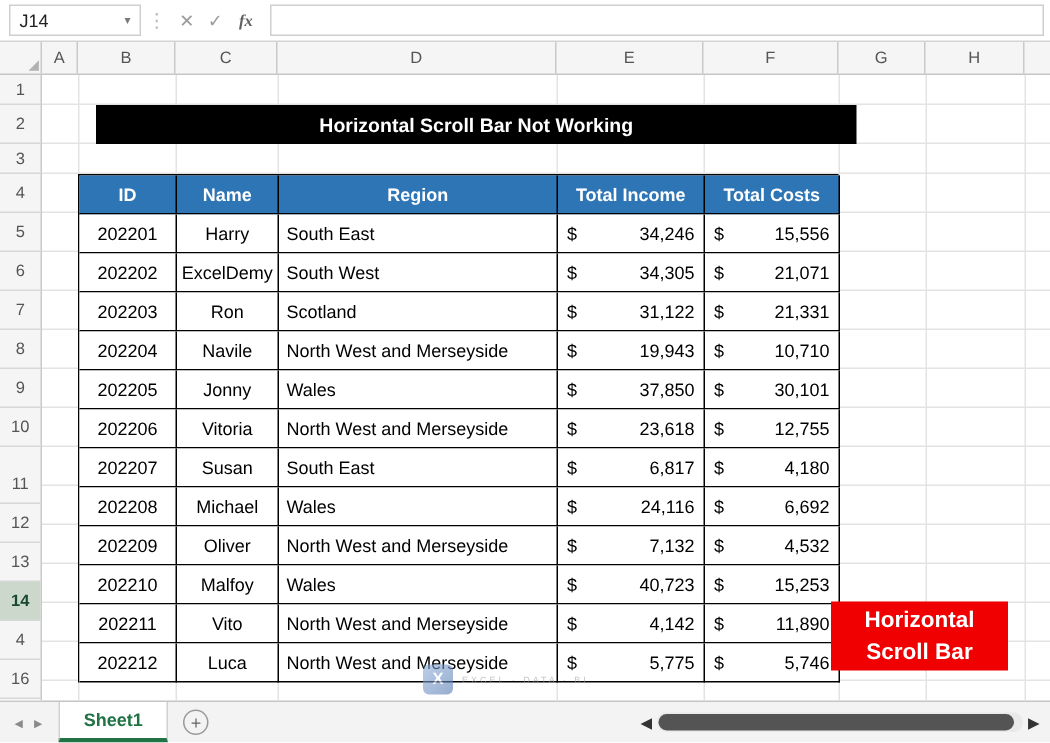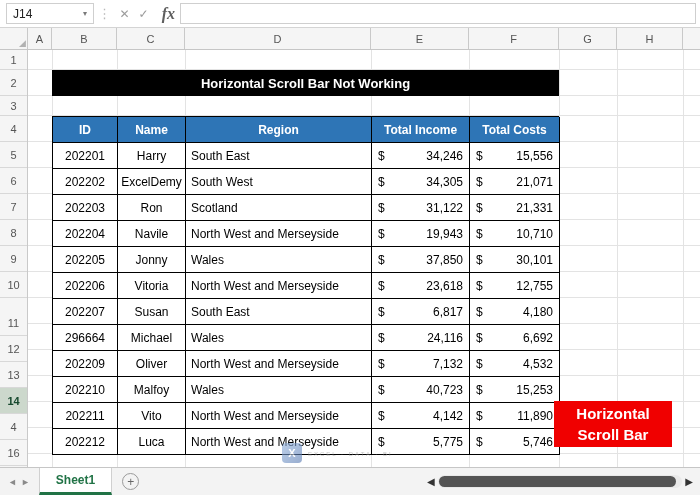--- a/index.html
+++ b/index.html
@@ -10,39 +10,39 @@
   html,body{width:700px;height:495px;overflow:hidden}
   body{font-family:"Liberation Sans",sans-serif;background:#fff}
   .app{position:relative;width:700px;height:358px;background:#000000}
 
   
   .formula-row{height:28px;display:flex;align-items:center;background:#fff;border-bottom:1px solid #d4d4d4;padding:0 4px 0 6px}
   .name-box{width:88px;height:21px;border:1px solid #cfcfcf;background:#fff;display:flex;align-items:center;justify-content:space-between;padding:0 6px;font-size:12px;color:#222}
   .nb-chev{color:#7a7a7a;font-size:8px}
   .dots{color:#b9b9b9;font-size:13px;padding:0 4px}
   .fbtn{width:19px;text-align:center;font-size:12px;color:#9b9b9b}
-  .fx{font-style:italic;font-family:"Liberation Serif",serif;color:#5f5f5f;font-weight:bold;font-size:16px;width:22px;text-align:right}
+  .fx{font-style:italic;font-family:"Liberation Serif",serif;color:#5f5f5f;font-weight:bold;font-size:11px;width:22px;text-align:center}
   .formula-input{flex:1;height:21px;border:1px solid #cfcfcf;background:#fff;margin-left:5px;font-size:12px;padding:0 4px;color:#222;outline:none}
 
   
   .col-header-row{height:22px;display:flex;background:#f5f5f5;border-bottom:1px solid #c6c6c6}
   .corner{width:28px;position:relative;border-right:1px solid #c9c9c9}
   .corner-tri{position:absolute;right:1px;bottom:1px;color:#b2b2b2;font-size:9px;line-height:9px}
   .col-h{border-right:1px solid #c9c9c9;font-size:11px;color:#555;display:flex;align-items:center;justify-content:center}
   .col-h.fill{flex:1;border-right:none}
 
   
   .grid-body{position:relative;height:417px;background:#fff;overflow:hidden}
   .gutter{position:absolute;left:0;top:0;width:28px;height:100%;background:#f5f5f5;border-right:1px solid #c9c9c9;z-index:2}
   .rownum{display:flex;align-items:center;justify-content:center;font-size:11px;color:#555;border-bottom:1px solid #d8d8d8}
   .rownum.sel{background:#ccd8cc;color:#17492e;font-weight:bold}
   .vline{position:absolute;top:0;bottom:0;width:1px;background:#e3e3e3;z-index:1}
   .hline{position:absolute;left:28px;right:0;height:1px;background:#e3e3e3;z-index:1}
 
-  .banner{position:absolute;left:52px;top:20px;width:507px;height:26px;background:var(--banner-bg);color:#fff;font-weight:bold;font-size:13px;display:flex;align-items:center;justify-content:center;z-index:3}
+  .banner{position:absolute;left:64px;top:20px;width:507px;height:26px;background:var(--banner-bg);color:#fff;font-weight:bold;font-size:13px;display:flex;align-items:center;justify-content:center;z-index:3}
 
   .sheet-table{position:absolute;left:52px;top:66px;width:507px;display:grid;grid-template-columns:65px 68px 186px 98px 90px;border-left:1px solid #000;border-top:1px solid #000;z-index:3;background:#fff}
   .cell{height:26px;border-right:1px solid #000;border-bottom:1px solid #000;font-size:12px;display:flex;align-items:center;color:#000;background:#fff}
   .cell.head{background:var(--hdr-blue);color:#fff;font-weight:bold;justify-content:center;font-size:12px}
   .cell.center{justify-content:center}
   .cell.left{padding-left:5px}
   .cell.money{justify-content:space-between;padding:0 6px}
 
   .callout{position:absolute;left:554px;top:351px;width:118px;height:46px;background:var(--callout-bg);color:#fff;font-weight:bold;font-size:15px;line-height:21px;display:flex;flex-direction:column;align-items:center;justify-content:center;z-index:6;text-align:center}
 
@@ -195,21 +195,21 @@
         <div class="cell center">Susan</div>
         <div class="cell left">South East</div>
         <div class="cell money">
           <span class="">$</span>
           <span class="">6,817</span>
         </div>
         <div class="cell money">
           <span class="">$</span>
           <span class="">4,180</span>
         </div>
-        <div class="cell center">296664</div>
+        <div class="cell center">202208</div>
         <div class="cell center">Michael</div>
         <div class="cell left">Wales</div>
         <div class="cell money">
           <span class="">$</span>
           <span class="">24,116</span>
         </div>
         <div class="cell money">
           <span class="">$</span>
           <span class="">6,692</span>
         </div>

